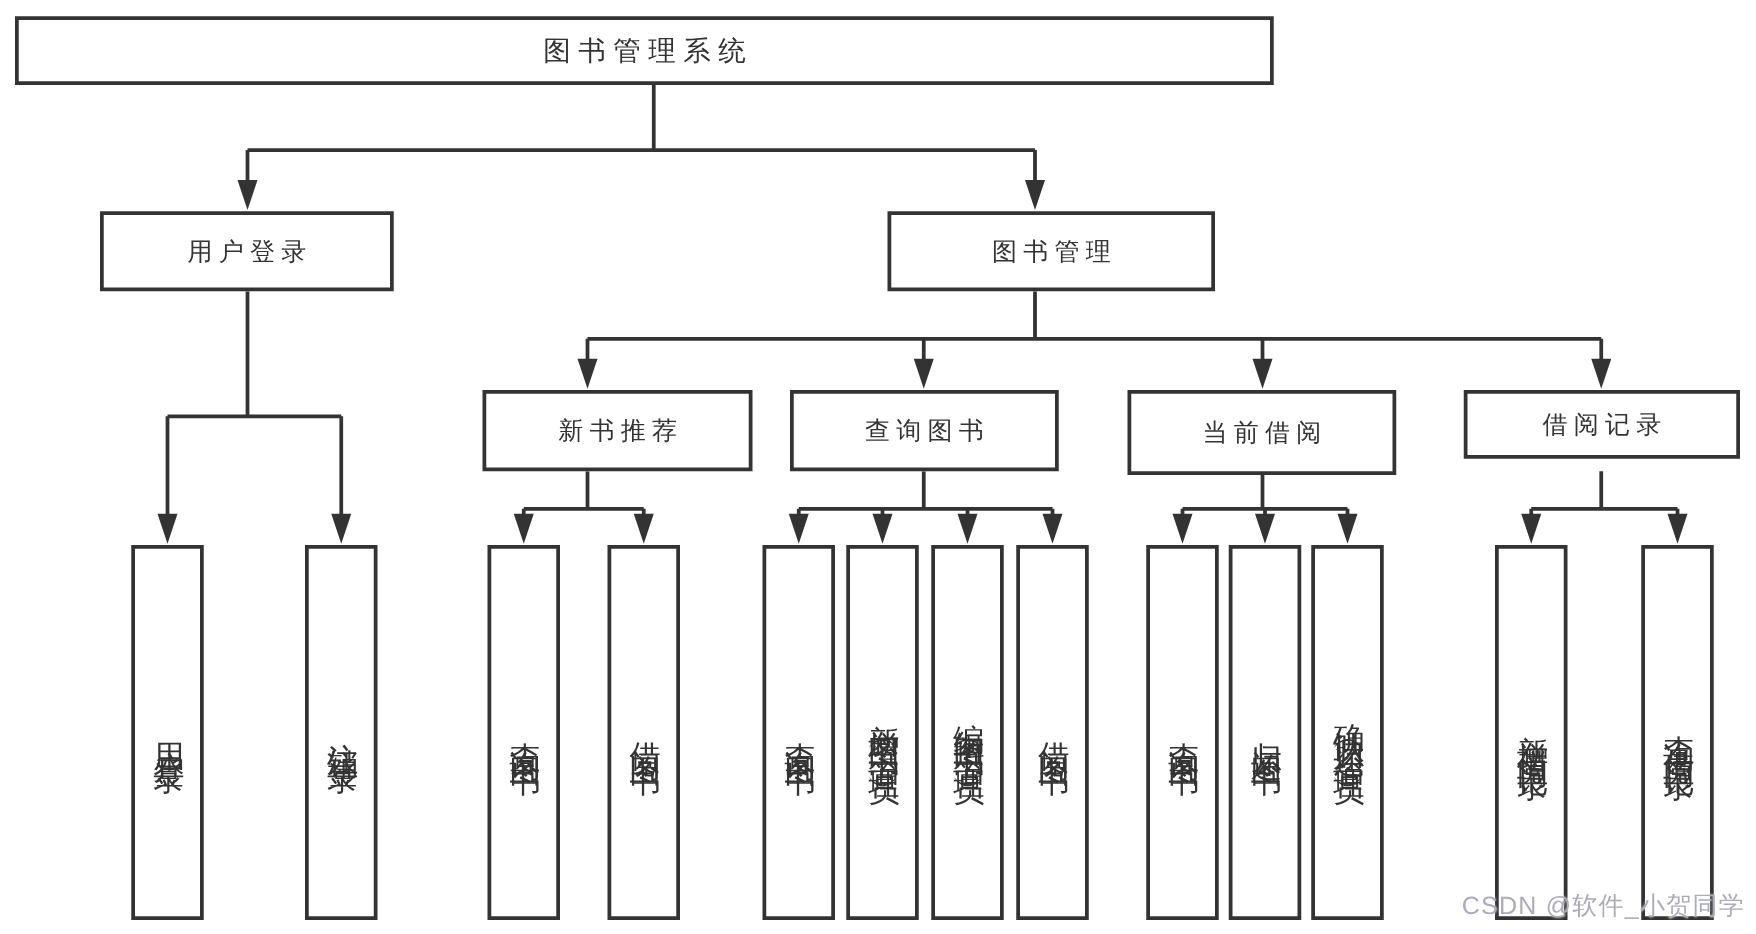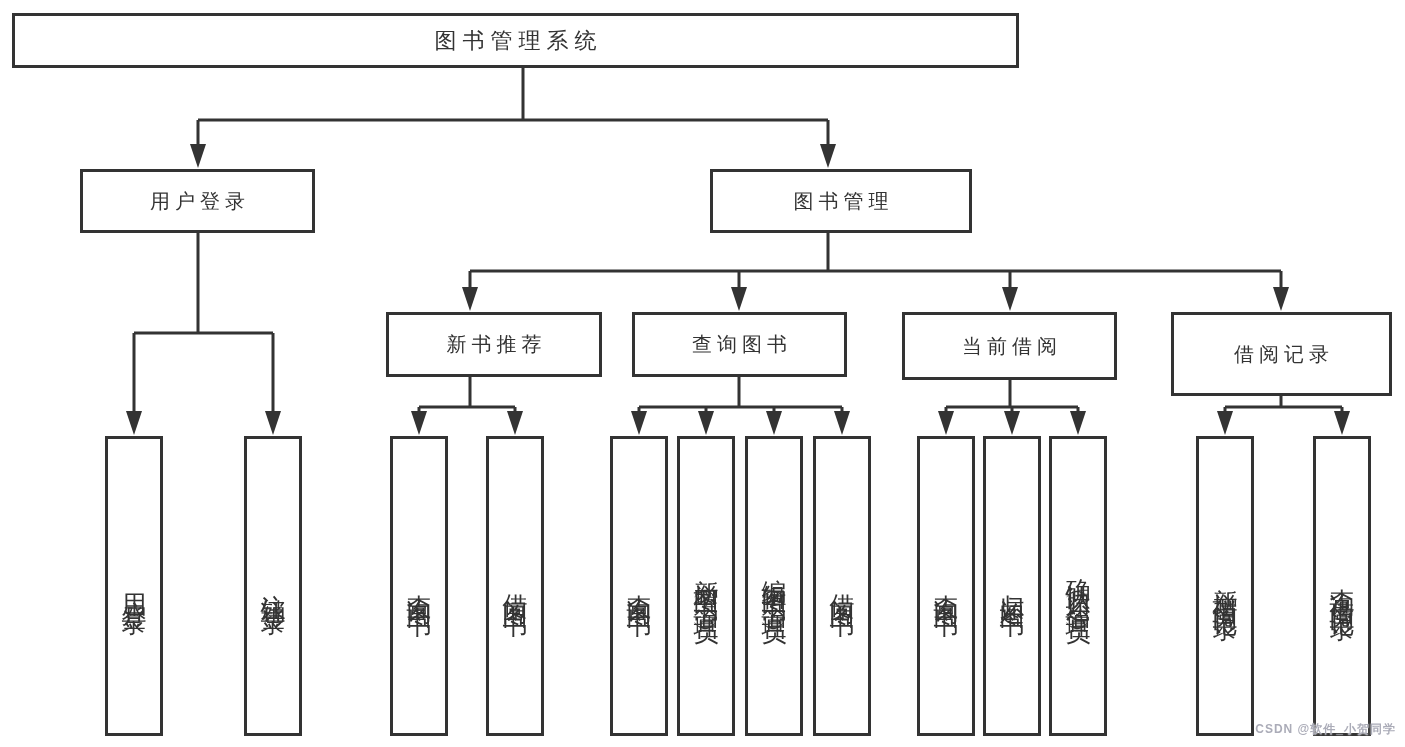--- a/index.html
+++ b/index.html
@@ -21,32 +21,32 @@
     font-size:25px;letter-spacing:6px;line-height:1;
     white-space:nowrap;
   }
   
   #n-root{left:12px;top:13px;width:1007px;height:55px;}
   #n-user-login{left:80px;top:169px;width:235px;height:64px;}
   #n-book-mgmt{left:710px;top:169px;width:262px;height:64px;}
   #n-new-rec{left:362px;top:312px;width:216px;height:65px;margin-left:24px;}
   #n-borrow{left:632px;top:312px;width:215px;height:65px;}
   #n-current{left:902px;top:312px;width:215px;height:68px;}
-  #n-records{left:1171px;top:312px;width:221px;height:84px;}
+  #n-records{left:1171px;top:312px;width:221px;height:55px;}
   
   .vbox{top:436px;width:58px;height:300px;}
   #l-login{left:105px;}  #l-logout{left:244px;}
   #l-q1{left:390px;}     #l-b1{left:486px;}
   #l-q2{left:610px;}     #l-add{left:677px;}   #l-edit{left:745px;}  #l-b2{left:813px;}
   #l-q3{left:917px;}     #l-ret{left:983px;}   #l-conf{left:1049px;}
   #l-addrec{left:1196px;}#l-qrec{left:1313px;}
   #watermark{
     position:absolute;right:9px;bottom:9px;z-index:5;
-    font-size:12px;color:#abacb8;letter-spacing:1px;
-    text-shadow:0 0 2px #ffffff;white-space:nowrap;font-weight:bold;
+    font-size:20px;color:#abacb8;letter-spacing:1px;
+    text-shadow:0 0 2px #ffffff;white-space:nowrap;
   }
 </style>
 </head>
 <body>
 
 <svg id="lines" width="1405" height="747" viewBox="0 0 1405 747" aria-hidden="true">
   <g stroke="#333333" stroke-width="3" fill="none">
 
     <path d="M523 68 V120 M198 120 H828 M198 120 V148 M828 120 V148"></path>
 

